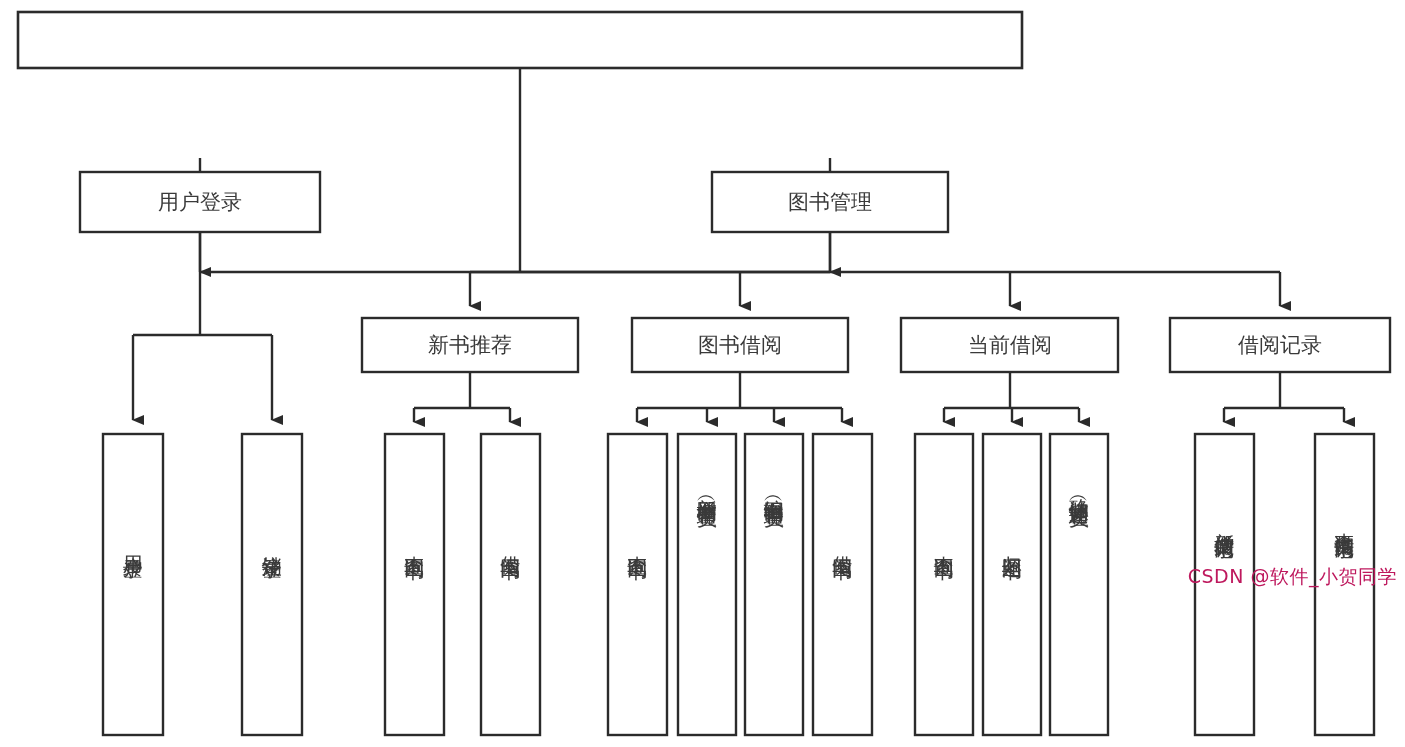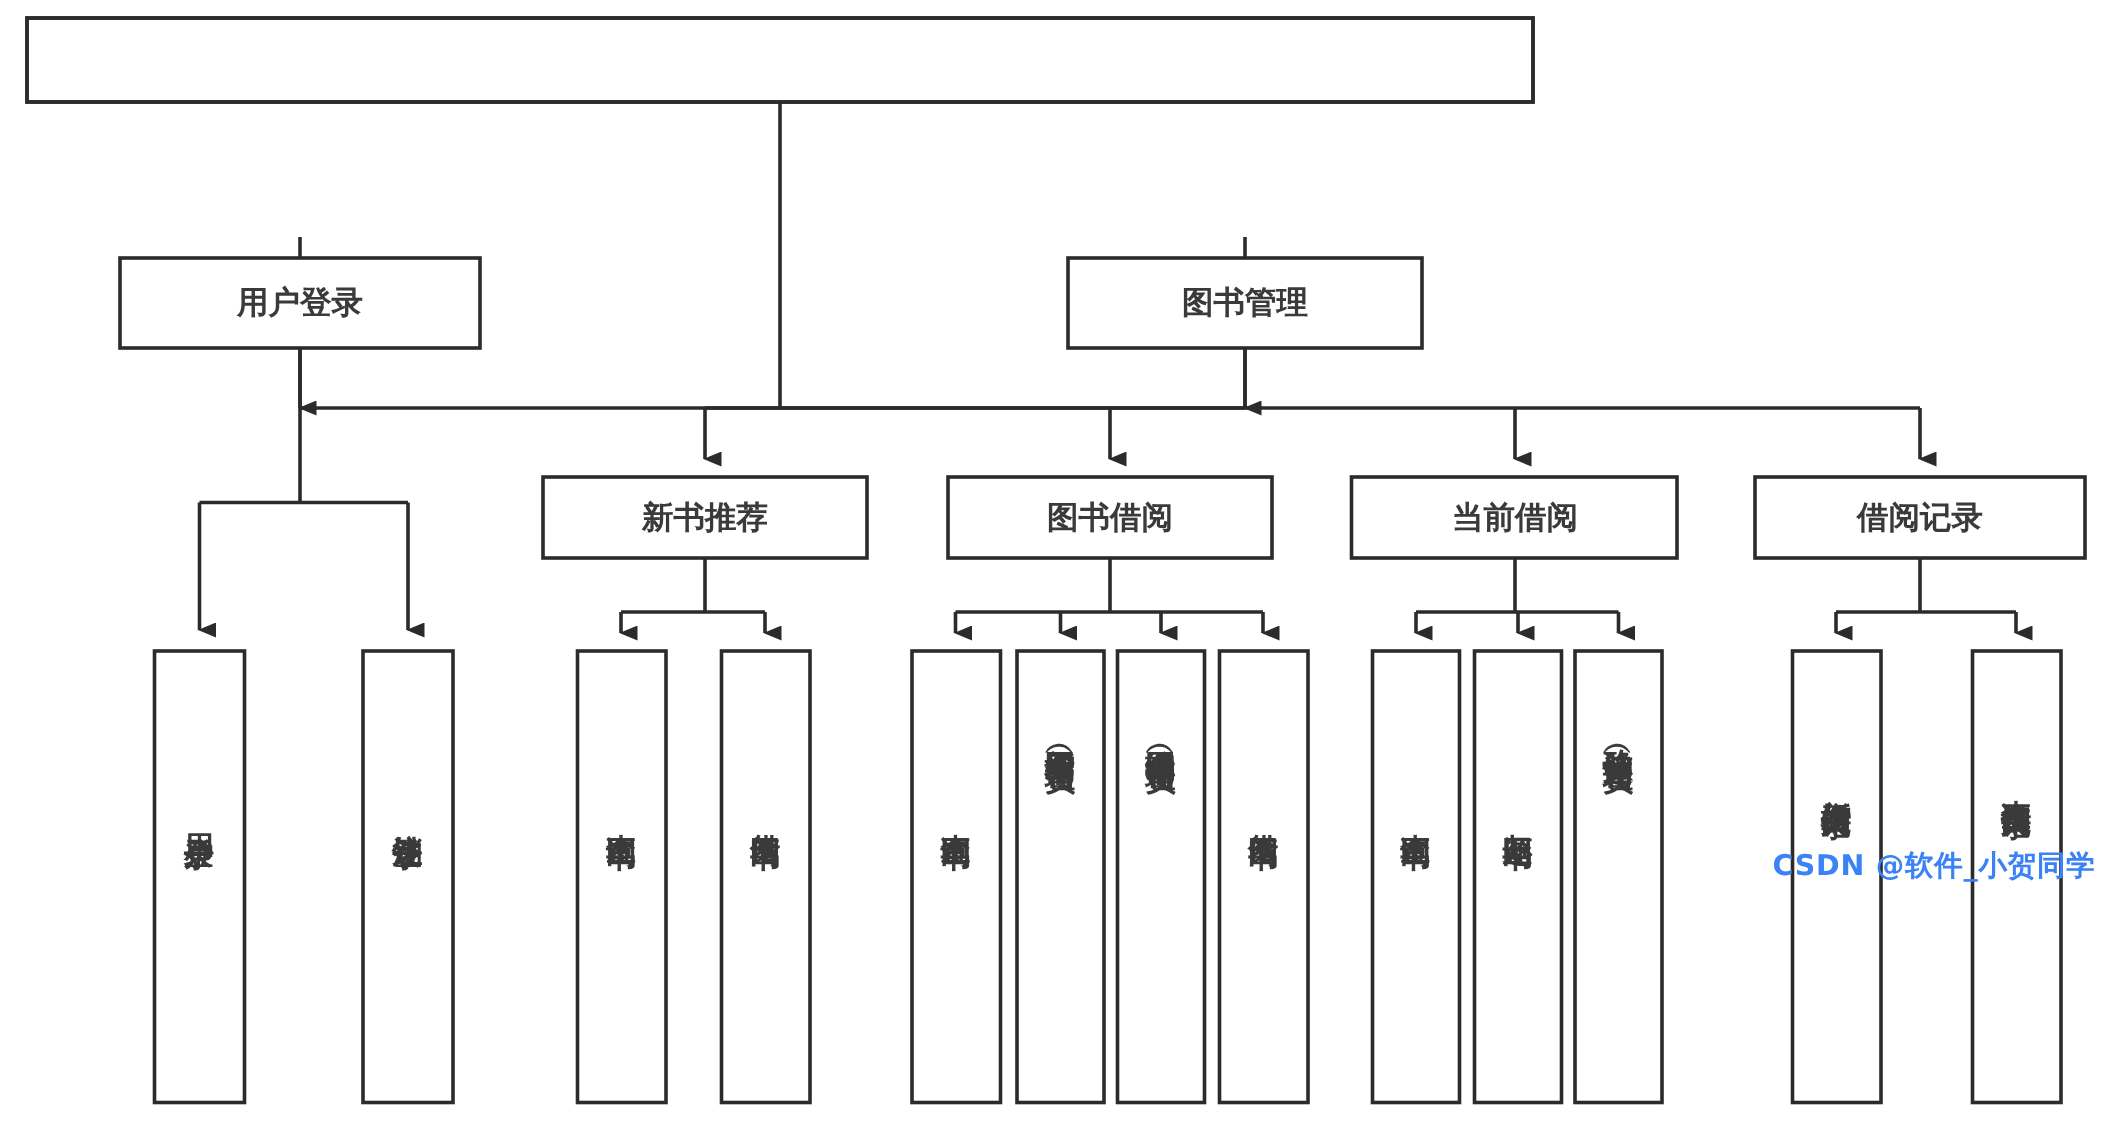--- a/index.html
+++ b/index.html
@@ -12,21 +12,20 @@
     width: 1405px;
     height: 747px;
     overflow: hidden;
     font-family: "DejaVu Sans", "Liberation Sans", sans-serif;
   }
   #diagram-root {
     position: relative;
     width: 1405px;
     height: 594px;
     background: #ffffff;
-    font-weight: bold;
   }
   svg#tree-svg {
     position: absolute;
     top: 0;
     left: 0;
     width: 1405px;
     height: 747px;
     display: block;
   }
   .node-box {
@@ -73,21 +72,21 @@
     letter-spacing: 1.5px;
     color: #3a3a3a;
     white-space: nowrap;
   }
   .watermark {
     position: absolute;
     right: 8px;
     bottom: 4px;
     font-family: "DejaVu Sans", "Liberation Sans", sans-serif;
     font-size: 19px;
-    color: #3b82f6;
+    color: #be185d;
     letter-spacing: 0.5px;
     white-space: nowrap;
   }
 </style>
 </head>
 <body>
 
 <div id="diagram-root">
 
   <svg id="tree-svg" viewBox="0 0 1405 747" xmlns="http://www.w3.org/2000/svg">

